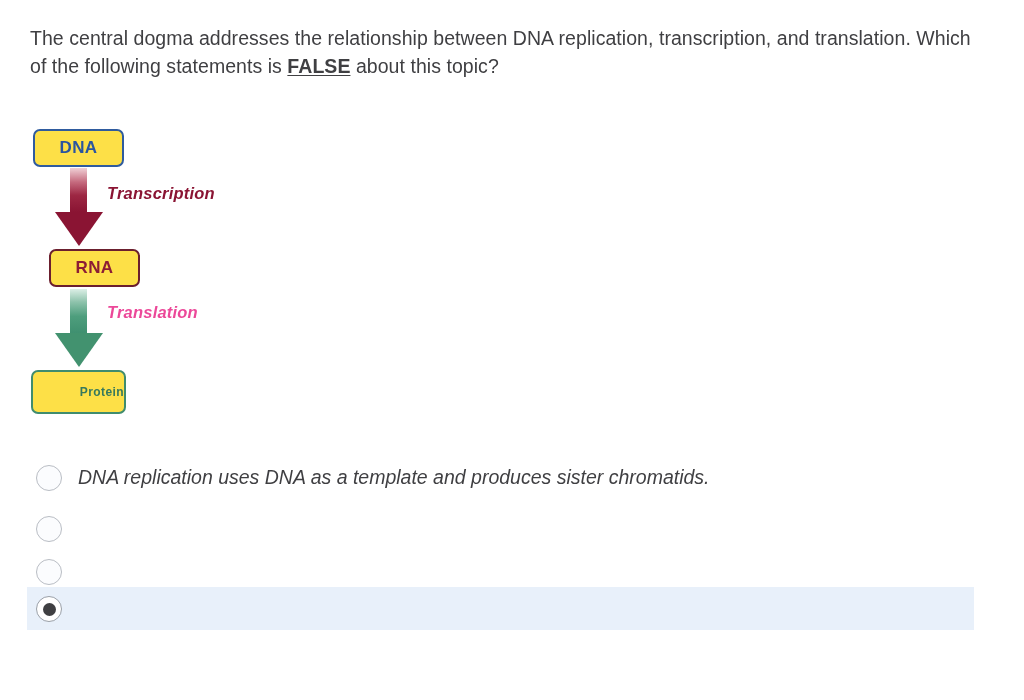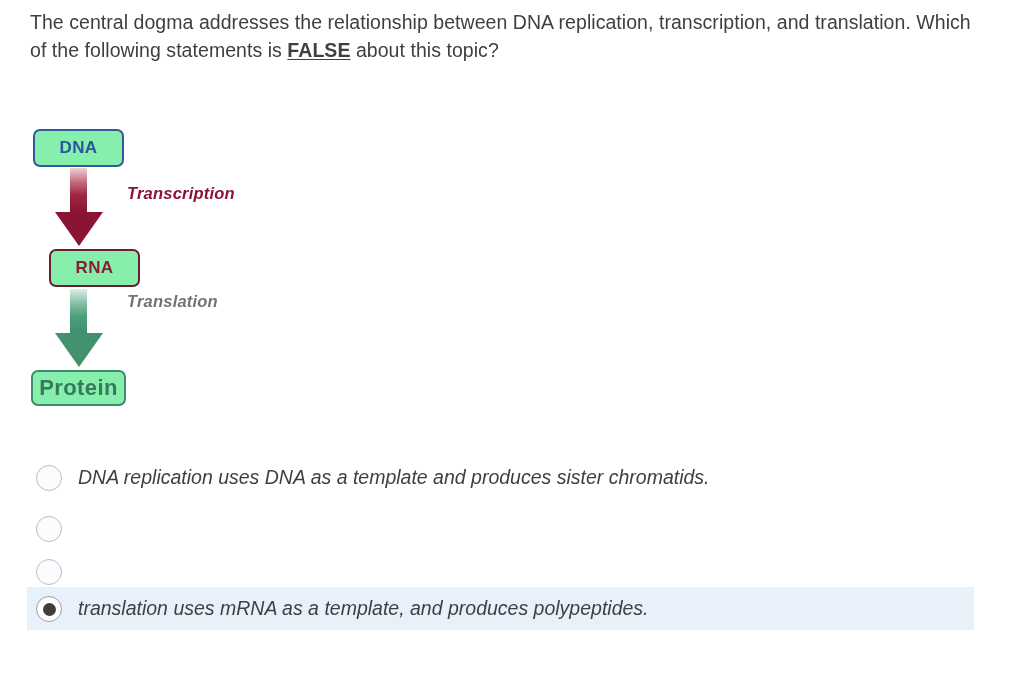--- a/index.html
+++ b/index.html
@@ -14,21 +14,21 @@
     font-family: "Liberation Sans", sans-serif;
     color: #3f3f42;
     overflow: hidden;
     position: relative;
   }
 
   
   .question-stem {
     position: absolute;
     left: 30px;
-    top: 8px;
+    top: 24px;
     width: 950px;
     font-size: 19.5px;
     line-height: 28px;
     color: #3f3f42;
     letter-spacing: 0.05px;
   }
   .question-stem .false-word {
     font-weight: bold;
     text-decoration: underline;
     text-underline-offset: 2px;
@@ -39,21 +39,21 @@
     position: absolute;
     left: 26px;
     top: 120px;
     width: 280px;
     height: 300px;
   }
 
   .node-box {
     position: absolute;
     box-sizing: border-box;
-    background: #86efac;
+    background: #fde047;
     border-radius: 7px;
     display: flex;
     align-items: center;
     justify-content: center;
     font-weight: bold;
     letter-spacing: 0.4px;
     z-index: 3;
   }
   .node-dna {
     left: 7px;
@@ -71,24 +71,25 @@
     height: 38px;
     border: 2.2px solid #6b1f2e;
     color: #8c1d35;
     font-size: 17px;
     margin-left: 16px;
   }
   .node-protein {
     left: 5px;
     top: 250px;
     width: 95px;
-    height: 36px;
+    height: 44px;
     border: 2.2px solid #3f8c6e;
     color: #37795d;
-    font-size: 22px;
+    font-size: 12px;
+    justify-content: flex-end;
   }
 
   
   .arrow {
     position: absolute;
     width: 48px;
     z-index: 1;
   }
   .arrow .shaft {
     position: absolute;
@@ -134,31 +135,30 @@
   }
 
   .arrow-label {
     position: absolute;
     font-style: italic;
     font-weight: bold;
     font-size: 16.5px;
     letter-spacing: 0.2px;
     z-index: 2;
     white-space: nowrap;
-    margin-left: 20px;
   }
   .label-transcription {
     left: 81px;
     top: 64px;
     color: #8a1433;
   }
   .label-translation {
     left: 81px;
-    top: 172px;
-    color: #737373;
+    top: 183px;
+    color: #ec4899;
   }
 
   
   .options-list {
     position: absolute;
     left: 0;
     top: 456px;
     width: 1024px;
   }
   .option-row {
@@ -265,16 +265,15 @@
   <div class="option-row">
     <span class="option-radio"></span>
   </div>
 
   <div class="option-row two-line">
     <span class="option-radio"></span>
   </div>
 
   <div class="option-row selected">
     <span class="option-radio"></span>
-    <span class="option-text">translation uses mRNA as a template, and produces polypeptides.</span>
   </div>
 
 </div>
 
 </body></html>

